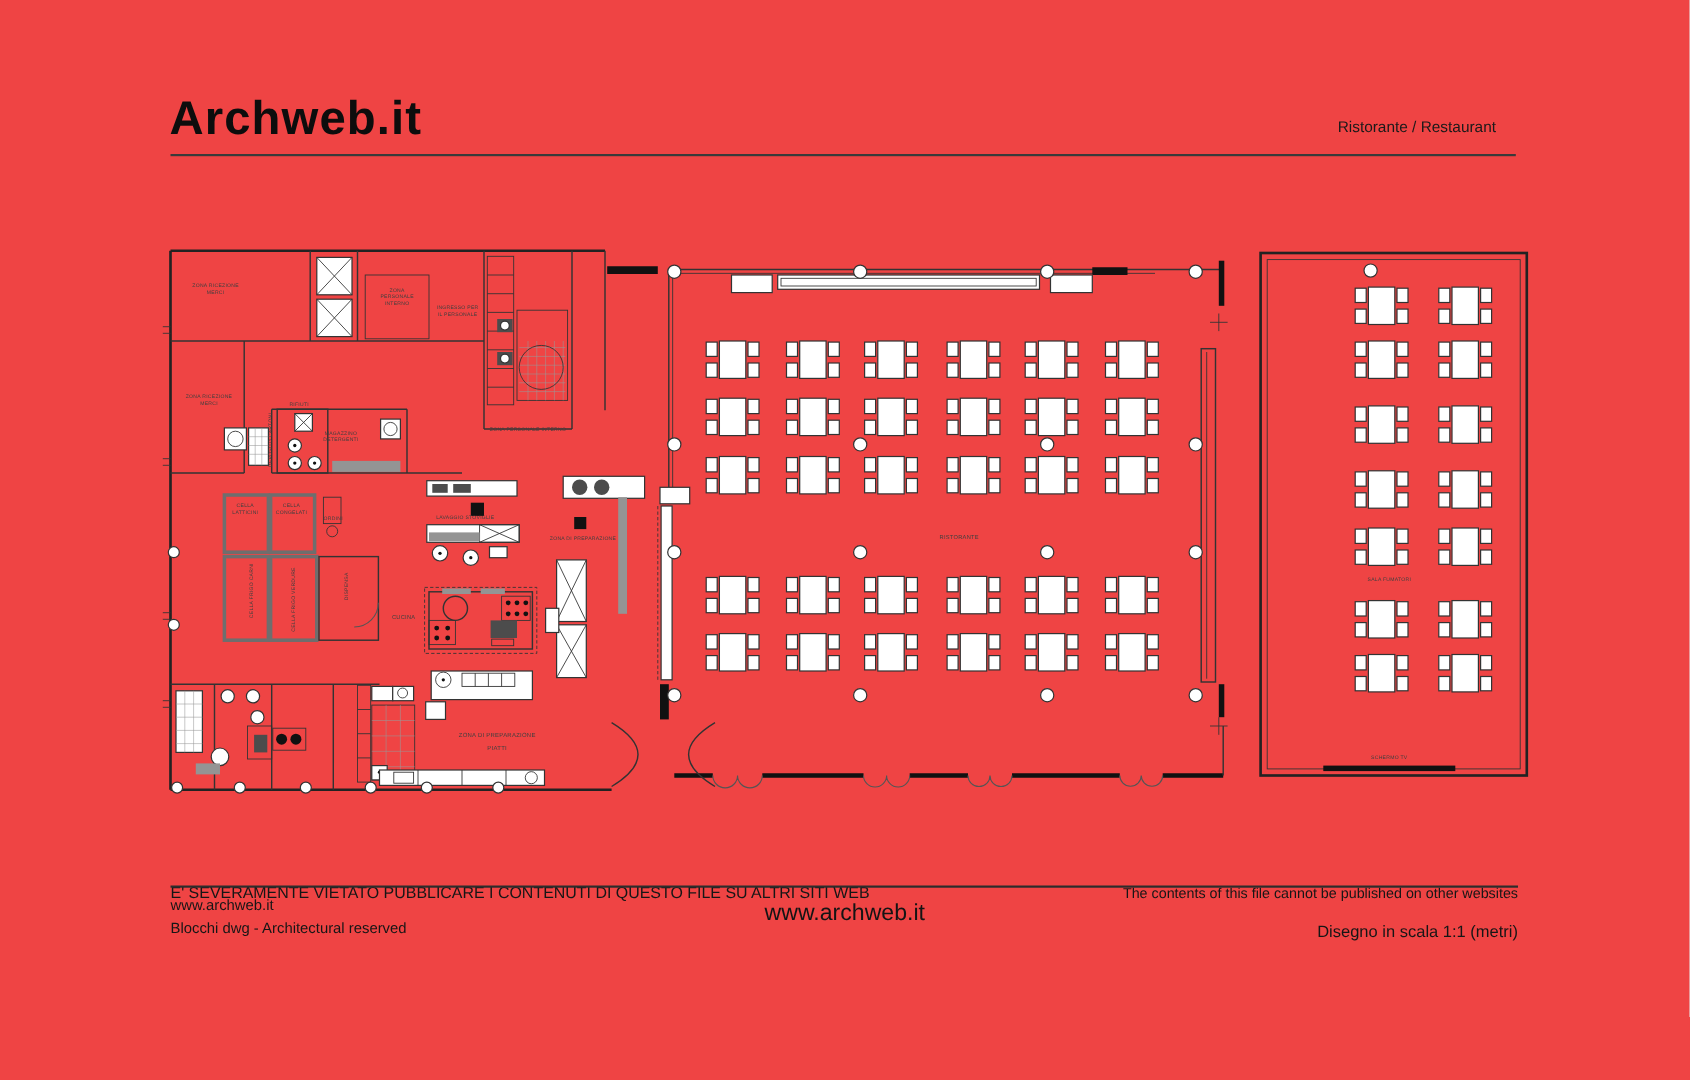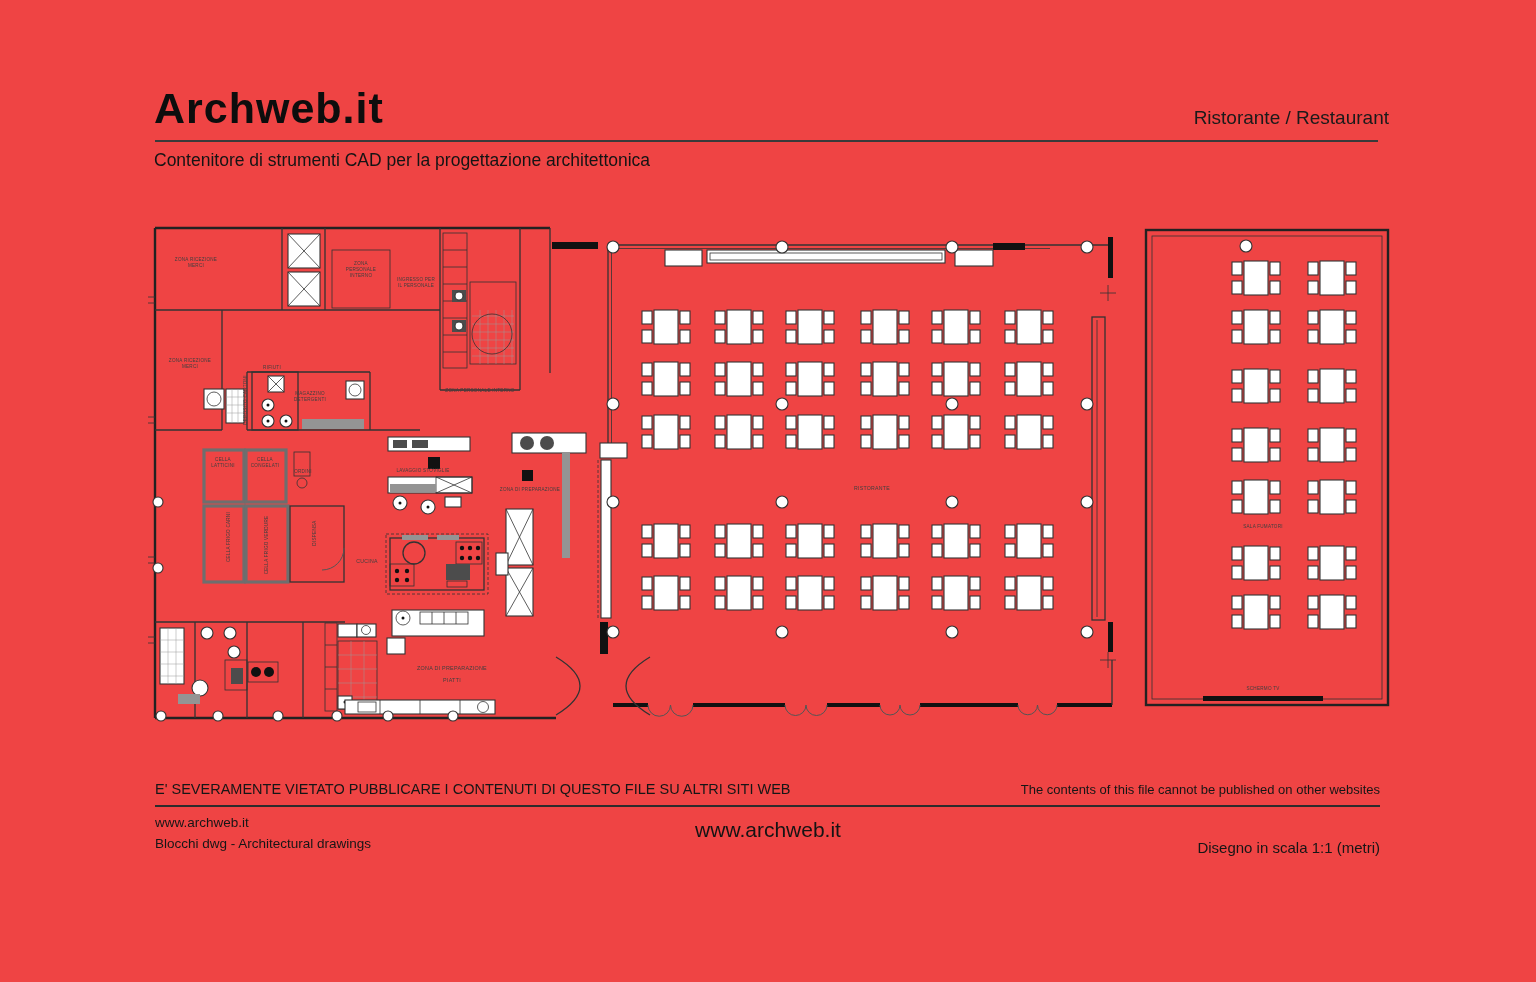--- a/index.html
+++ b/index.html
@@ -1,23 +1,23 @@
 <!DOCTYPE html>
 <html><head>
 <meta charset="utf-8">
 <style>
   html,body{margin:0;padding:0;background:#e8e8e8;}
   .page{position:relative;width:1536px;height:982px;background:#ef4444;overflow:hidden;
         font-family:"Liberation Sans",sans-serif;color:#111;}
   .abs{position:absolute;}
   .logo{left:154px;top:84px;font-size:43px;font-weight:700;letter-spacing:1px;color:#0d0d0d;}
-  .category{right:147px;top:107px;font-size:19px;color:#1a1a1a;}
+  .category{right:176px;top:107px;font-size:14px;color:#1a1a1a;}
   .hrule{left:155px;top:140px;width:1223px;height:2px;background:#3a3a3a;}
   .subtitle{left:154px;top:150px;font-size:17.5px;color:#141414;}
-  .warnrow{left:155px;top:781px;width:1225px;display:flex;justify-content:space-between;align-items:baseline;}
+  .warnrow{left:155px;top:804px;width:1225px;display:flex;justify-content:space-between;align-items:baseline;}
   .warn-it{font-size:14.5px;color:#161616;}
   .warn-en{font-size:13px;color:#161616;}
   .frule{left:155px;top:805px;width:1225px;height:2px;background:#2c2c2c;}
   .fleft{left:155px;top:812px;font-size:13.5px;line-height:21px;color:#161616;}
   .fcenter{left:0;top:818px;width:1536px;text-align:center;font-size:21px;color:#141414;}
   .fright{right:156px;top:839px;font-size:15px;color:#161616;}
 
   svg text{fill:#3f3f3f;font-family:"Liberation Sans",sans-serif;letter-spacing:.25px;}
   .w3{stroke:#111;stroke-width:4;fill:none;}
   .w2{stroke:#222;stroke-width:2.4;fill:none;}
@@ -34,21 +34,20 @@
   .dash{stroke-dasharray:3 2;}
 </style>
 </head>
 <body>
 
 <div class="page">
 
   <div class="abs logo">Archweb.it</div>
   <div class="abs category">Ristorante  /  Restaurant</div>
   <div class="abs hrule"></div>
-  <div class="abs subtitle">Contenitore di strumenti CAD per la progettazione architettonica</div>
 
   <svg class="abs" style="left:140px;top:215px;width:1260px;height:522px" viewBox="140 215 1260 522" xmlns="http://www.w3.org/2000/svg">
 
     <g>
       <path class="w2" d="M155 228 H550"></path>
       <path class="w2" d="M155 228 V718"></path>
       <path class="w2" d="M155 718 H556"></path>
       <rect class="w2" x="1146" y="230" width="242" height="475" fill="#fff"></rect>
       <rect class="w0" x="1152" y="236" width="230" height="463" fill="none"></rect>
     </g>
@@ -530,18 +529,18 @@
       </g>
   </svg>
 
   <div class="abs warnrow">
     <span class="warn-it">E' SEVERAMENTE VIETATO PUBBLICARE I CONTENUTI DI QUESTO FILE SU ALTRI SITI WEB</span>
     <span class="warn-en">The contents of this file cannot be published on other websites</span>
   </div>
   <div class="abs frule"></div>
   <div class="abs fleft">
     <div>www.archweb.it</div>
-    <div>Blocchi dwg - Architectural drawings</div>
+    <div>Blocchi dwg - Architectural reserved</div>
   </div>
   <div class="abs fcenter">www.archweb.it</div>
   <div class="abs fright">Disegno in scala 1:1 (metri)</div>
 
 </div>
 
 </body></html>

